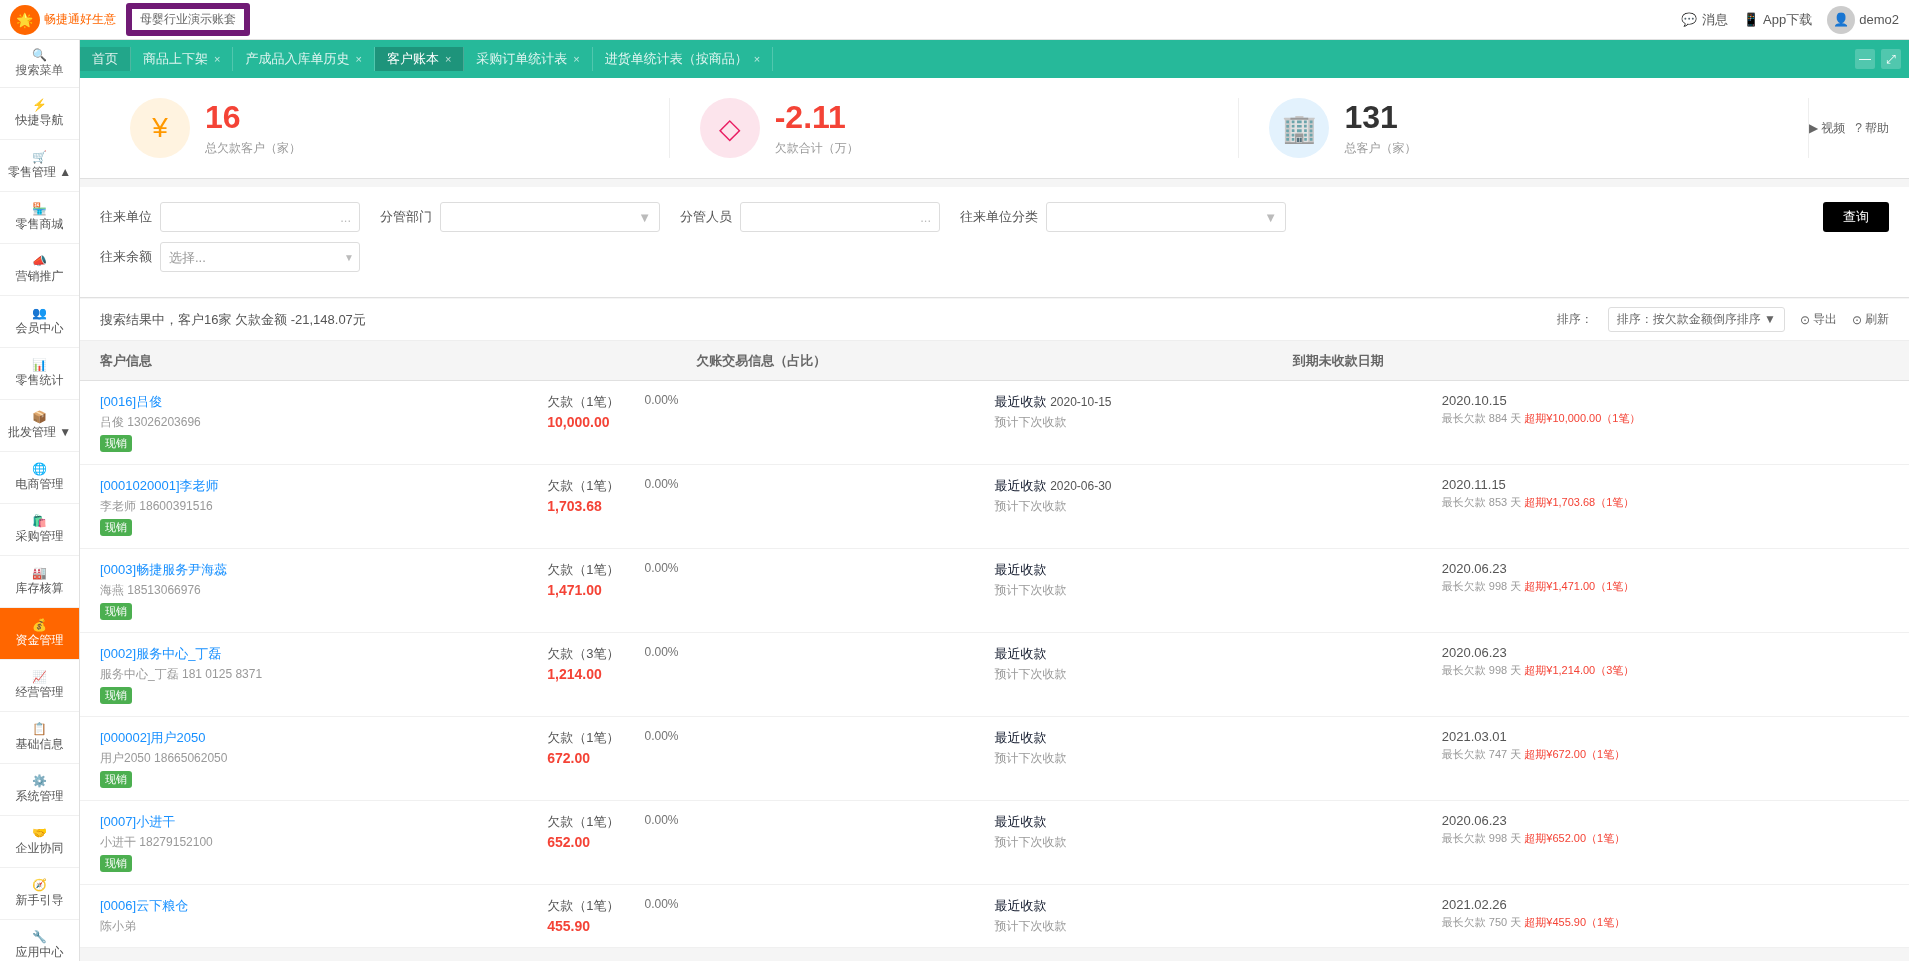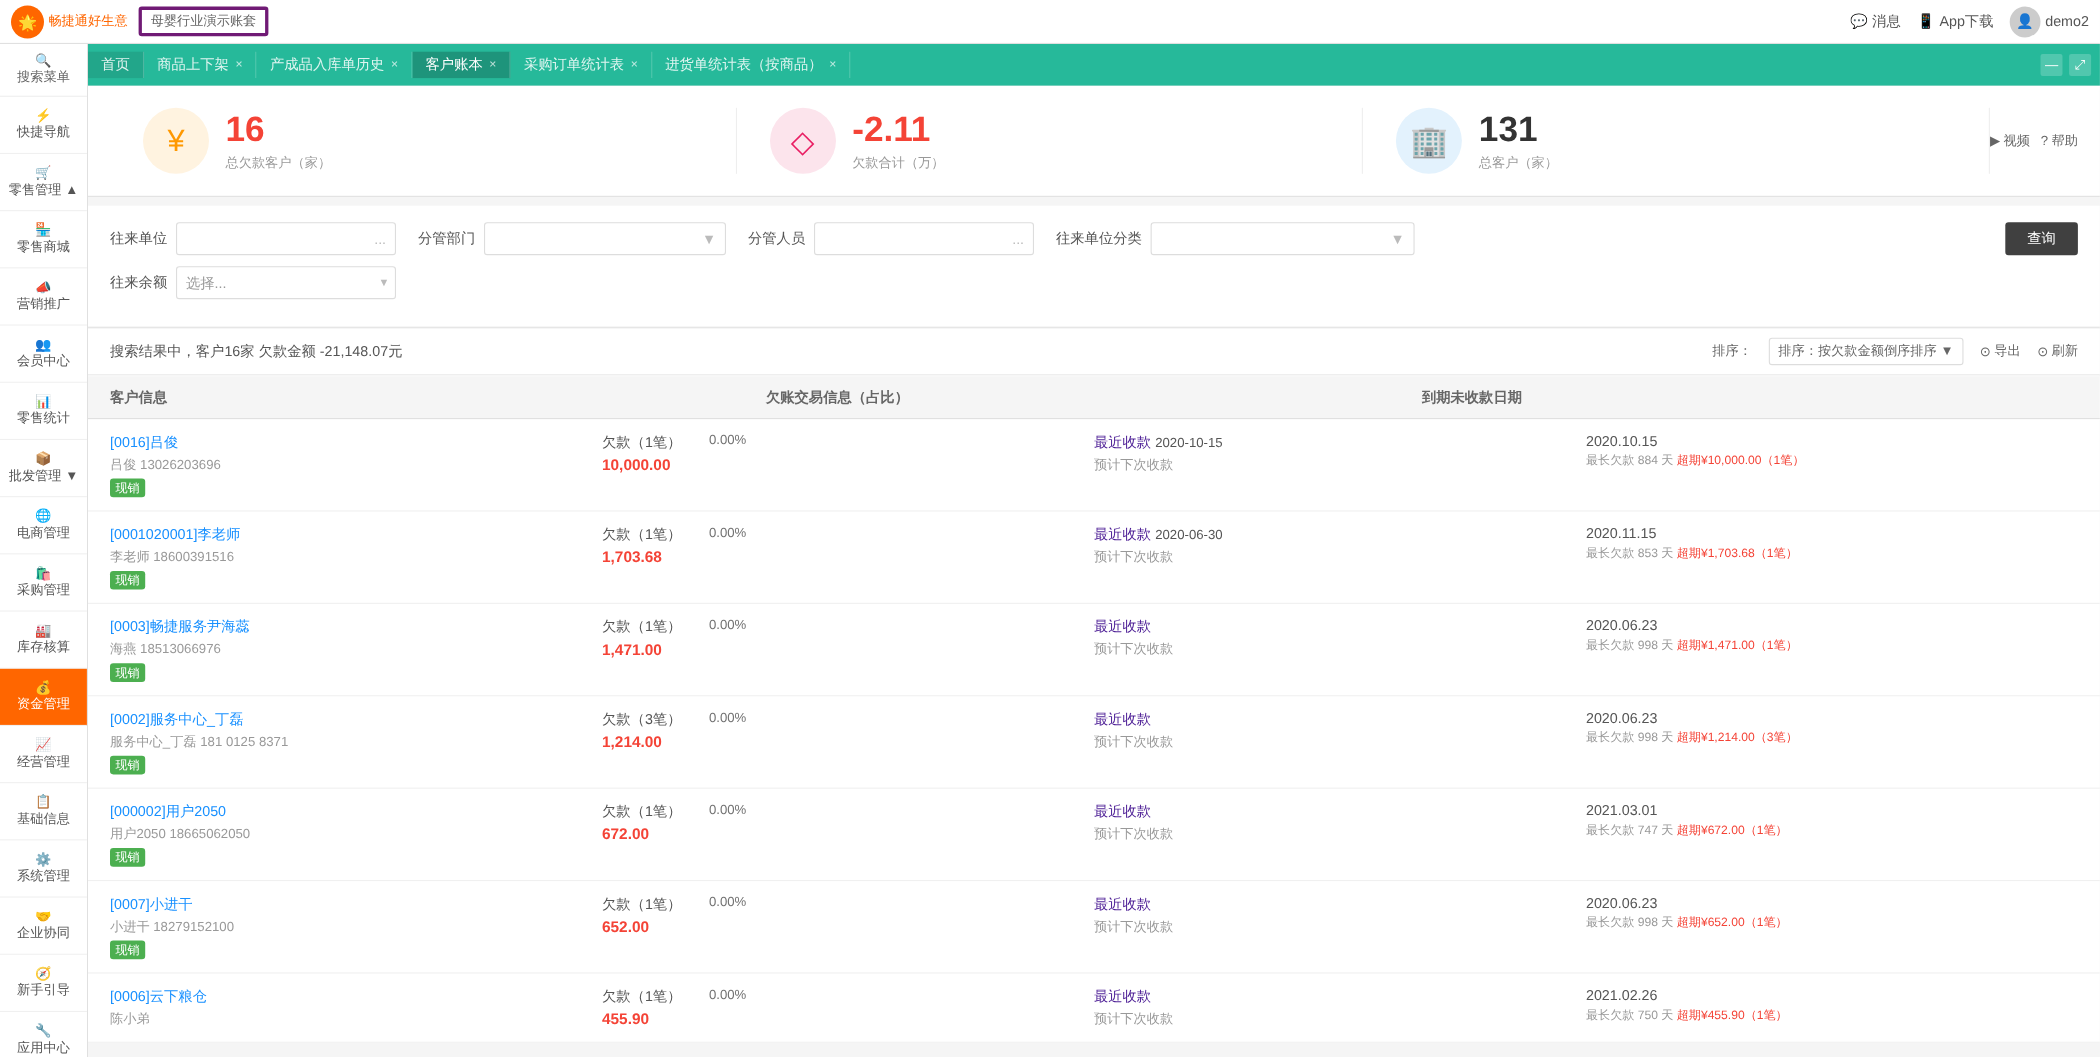--- a/index.html
+++ b/index.html
@@ -26,21 +26,21 @@
       border-radius: 50%;
       display: flex;
       align-items: center;
       justify-content: center;
       color: white;
       font-size: 14px;
       margin-right: 4px;
     }
     .logo-text { color: #ff6600; font-size: 12px; }
     .org-selector {
-      border: 3px solid #701a75;
+      border: 6px solid #701a75;
       border-radius: 3px;
       padding: 2px 8px;
       font-size: 12px;
       color: #666;
       margin-left: 10px;
       cursor: pointer;
       background: #fff;
     }
     .top-right {
       margin-left: auto;
@@ -226,21 +226,21 @@
       border-radius: 3px;
       padding: 0 8px;
       font-size: 13px;
       display: flex;
       align-items: center;
       position: relative;
       cursor: pointer;
       background: #fff;
     }
     .search-btn {
-      background: #404040;
+      background: #000000;
       color: white;
       border: none;
       padding: 6px 20px;
       border-radius: 3px;
       cursor: pointer;
       font-size: 13px;
       margin-left: auto;
     }
     .collapse-row {
       text-align: center;
@@ -321,21 +321,21 @@
       font-size: 11px;
       padding: 1px 5px;
       border-radius: 3px;
       margin-top: 4px;
     }
     .debt-label { font-size: 13px; color: #555; }
     .debt-amount { color: #f44336; font-size: 14px; font-weight: bold; margin-top: 3px; }
     .debt-percent { color: #737373; font-size: 12px; margin-left: 15px; }
 
     .recovery-info {}
-    .recovery-label { font-size: 13px; color: #4c1d95; }
+    .recovery-label { font-size: 13px; color: #0f172a; }
     .recovery-date { color: #555; font-size: 12px; }
     .recovery-next { font-size: 12px; color: #999; margin-top: 3px; }
 
     .due-info {}
     .due-date { font-size: 13px; color: #555; }
     .due-overdue { font-size: 11px; color: #999; margin-top: 3px; }
     .due-overdue .overdue-link { color: #f44336; cursor: pointer; }
 
     .debt-row { display: flex; align-items: flex-start; gap: 10px; }
 

